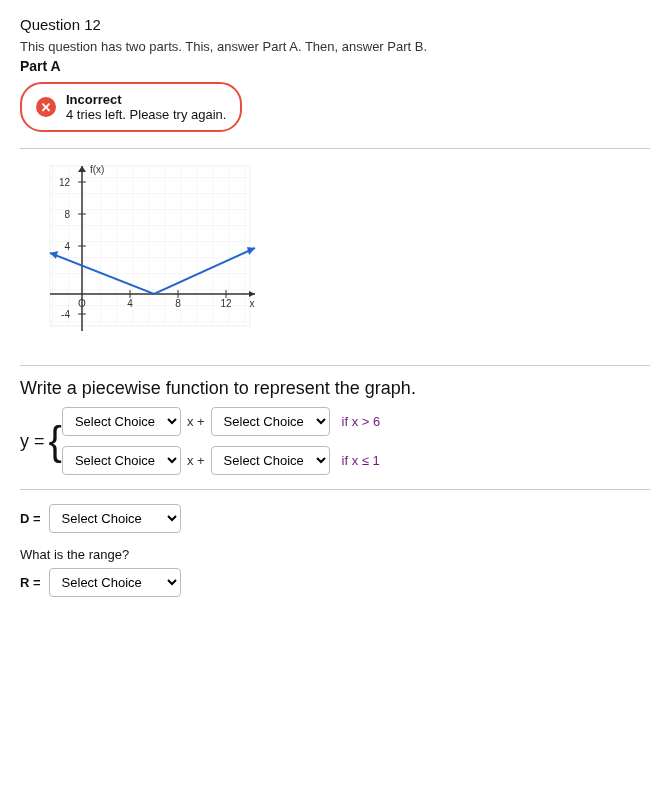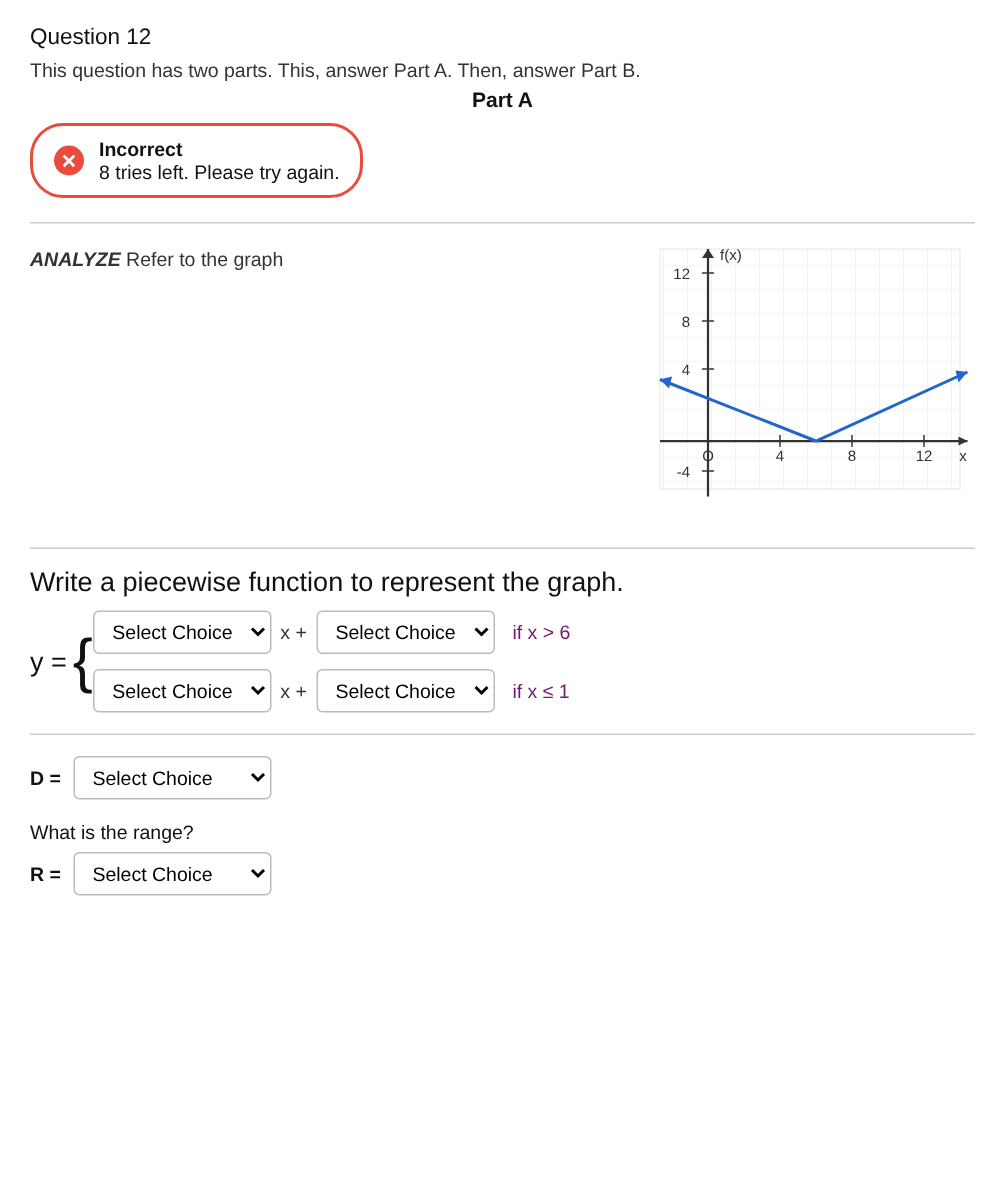--- a/index.html
+++ b/index.html
@@ -19,21 +19,20 @@
     }
     .question-intro {
       font-size: 13px;
       color: #333;
       margin-bottom: 4px;
     }
     .part-label {
       font-weight: bold;
       font-size: 14px;
       margin-bottom: 8px;
-      text-align: center;
     }
     .incorrect-box {
       display: flex;
       align-items: center;
       border: 2px solid #e74c3c;
       border-radius: 22px;
       padding: 8px 14px;
       width: fit-content;
       margin-bottom: 16px;
       background: #fff;
@@ -173,31 +172,27 @@
 <div class="question-intro">This question has two parts. This, answer Part A. Then, answer Part B.</div>
 
 <div class="part-label">Part A</div>
 
 <div class="incorrect-box">
   <div class="incorrect-icon">
     <span>✕</span>
   </div>
   <div class="incorrect-text">
     <strong>Incorrect</strong>
-    <span>8 tries left. Please try again.</span>
+    <span>4 tries left. Please try again.</span>
   </div>
 </div>
 
 <hr class="divider">
 
 <div class="analyze-section">
-  <div class="analyze-text">
-    <em>ANALYZE</em>
-    <span>Refer to the graph</span>
-  </div>
   <div class="graph-container">
     <svg class="graph" viewBox="0 0 240 190">
 
       <defs>
         <pattern id="smallGrid" width="16" height="16" patternUnits="userSpaceOnUse">
           <path d="M 16 0 L 0 0 0 16" fill="none" stroke="#ddd" stroke-width="0.5"></path>
         </pattern>
       </defs>
 
       <rect x="30" y="5" width="200" height="160" fill="url(#smallGrid)" stroke="#ddd" stroke-width="0.5"></rect>

